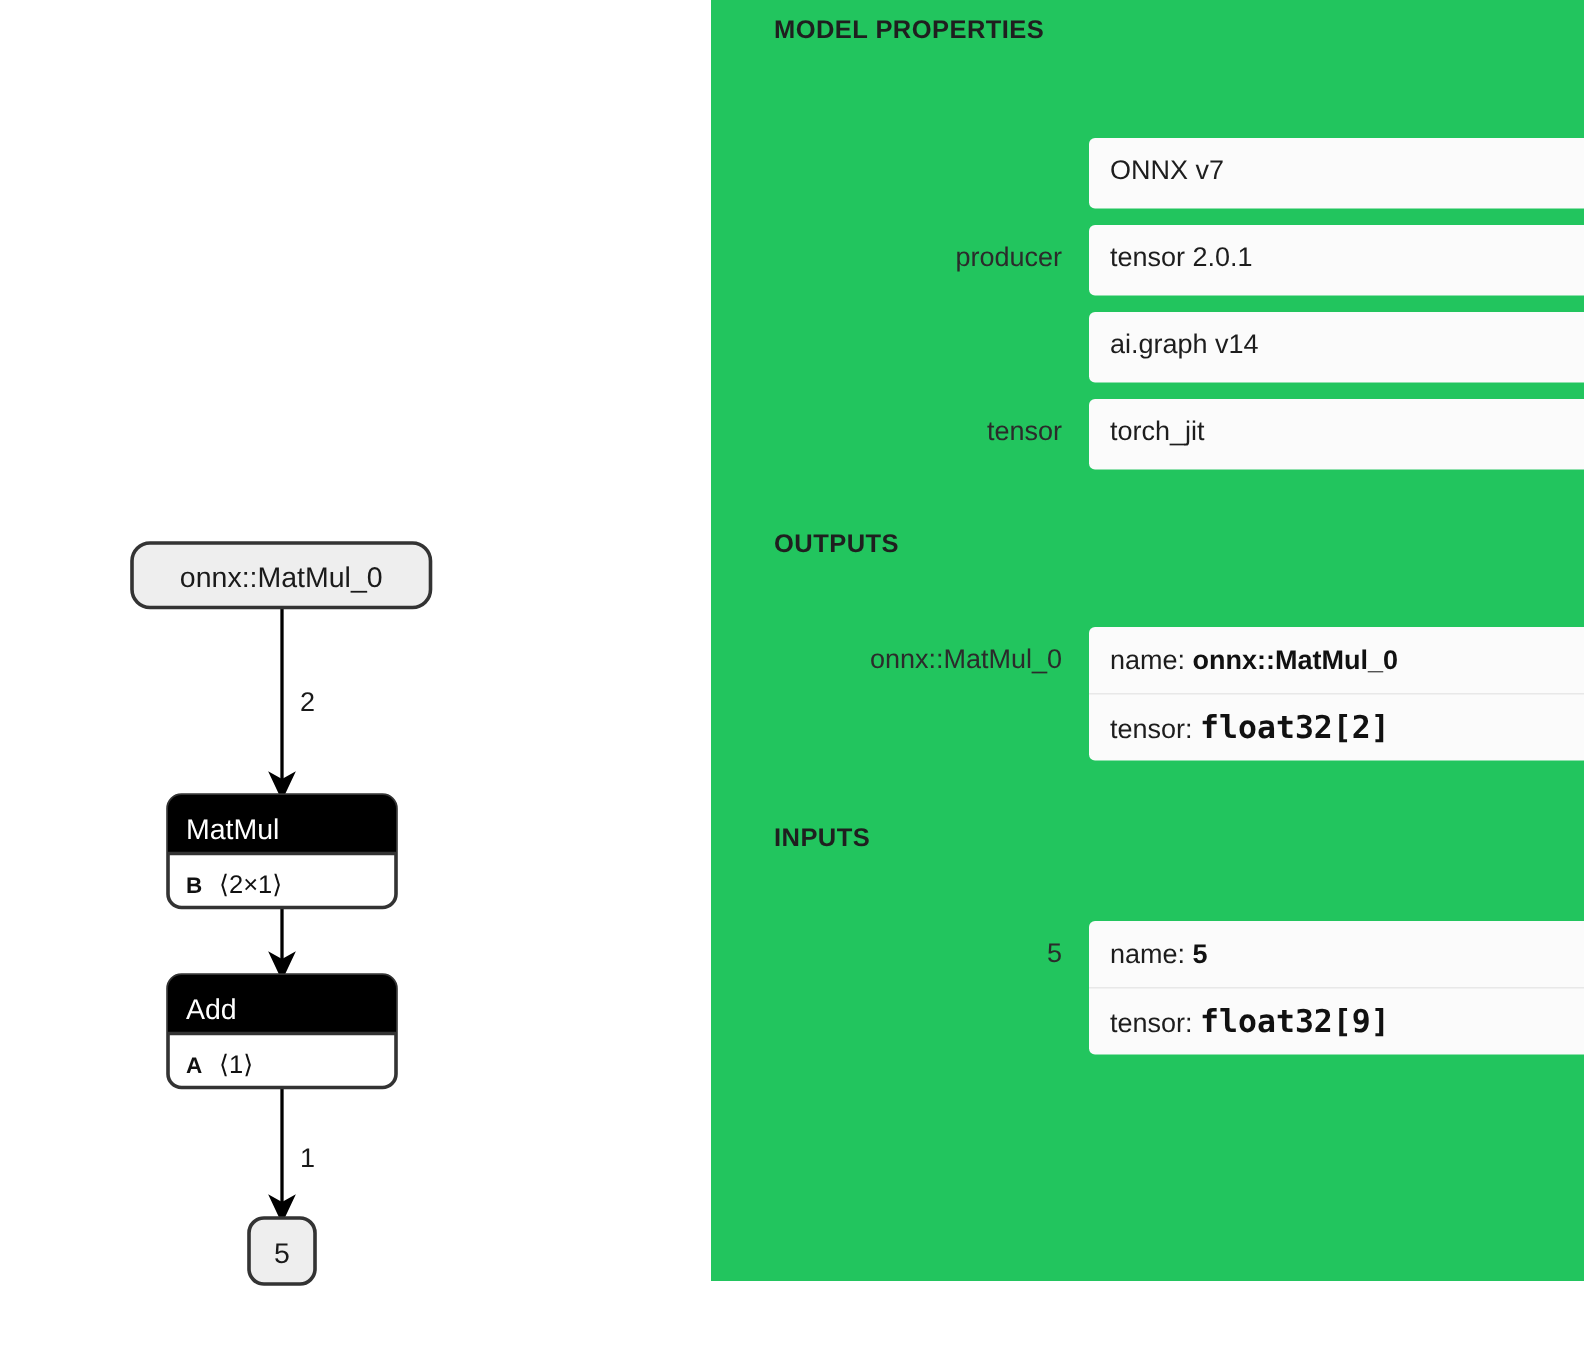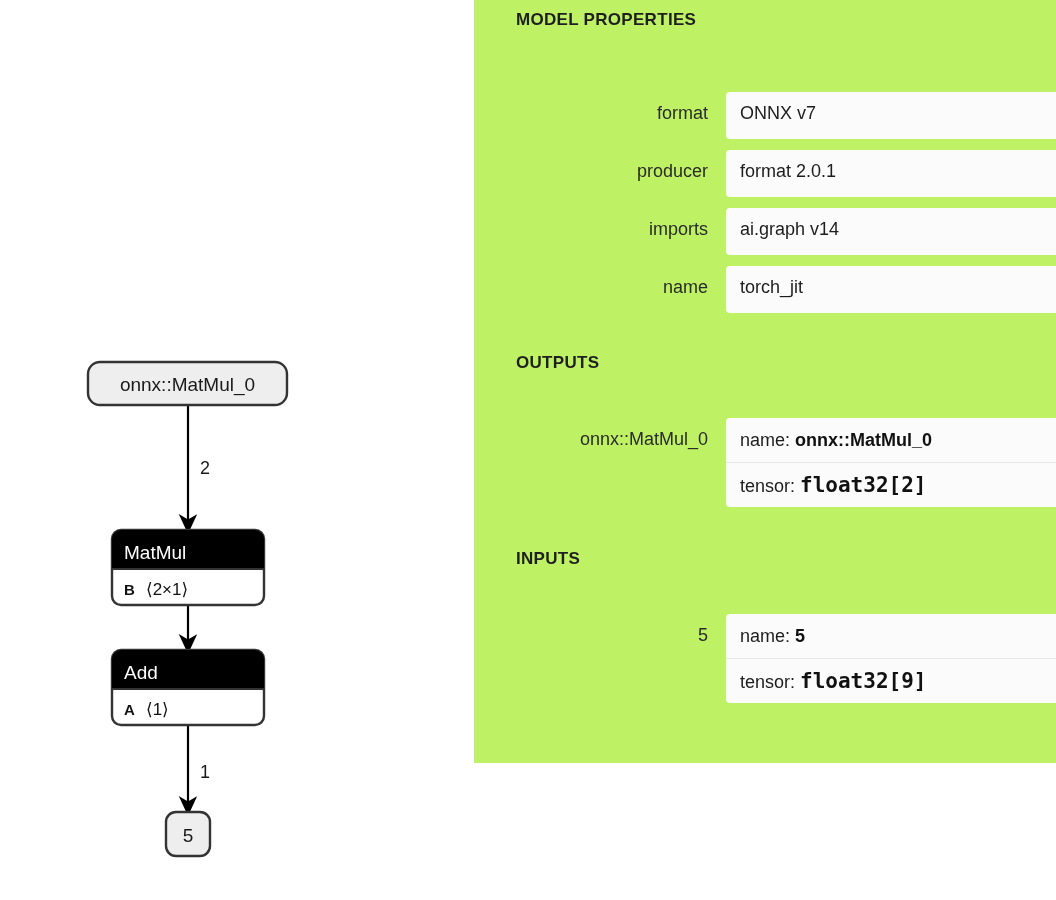--- a/index.html
+++ b/index.html
@@ -83,22 +83,22 @@
     font-size: 17px;
     fill: #111111;
   }
 
   
   #sidebar {
     position: absolute;
     left: 474px;
     top: 0;
     width: 582px;
-    height: 763px;
-    background: #bef264;
+    height: 854px;
+    background: #22c55e;
     overflow: hidden;
   }
 
   .section-title {
     position: absolute;
     left: 42px;
     font-family: "Liberation Sans", sans-serif;
     font-size: 17px;
     font-weight: bold;
     letter-spacing: 0.3px;
@@ -242,42 +242,40 @@
       <text class="io-node-text" x="188" y="842">5</text>
     </g>
   </svg>
 </div>
 
 <div id="sidebar">
 
   <div class="section-title" style="top:10px;">MODEL PROPERTIES</div>
 
   <div class="prop-row" style="top:92px;">
-    <div class="prop-label">format</div>
     <div class="prop-value-box">
       <div class="prop-value-text">ONNX v7</div>
     </div>
   </div>
 
   <div class="prop-row" style="top:150px;">
     <div class="prop-label">producer</div>
     <div class="prop-value-box">
-      <div class="prop-value-text">format 2.0.1</div>
+      <div class="prop-value-text">tensor 2.0.1</div>
     </div>
   </div>
 
   <div class="prop-row" style="top:208px;">
-    <div class="prop-label">imports</div>
     <div class="prop-value-box">
       <div class="prop-value-text">ai.graph v14</div>
     </div>
   </div>
 
   <div class="prop-row" style="top:266px;">
-    <div class="prop-label">name</div>
+    <div class="prop-label">tensor</div>
     <div class="prop-value-box">
       <div class="prop-value-text">torch_jit</div>
     </div>
   </div>
 
   <div class="section-title" style="top:353px;">OUTPUTS</div>
 
   <div class="arg-block" style="top:418px;">
     <div class="arg-label" style="top:11px;">onnx::MatMul_0</div>
     <div class="arg-box">

